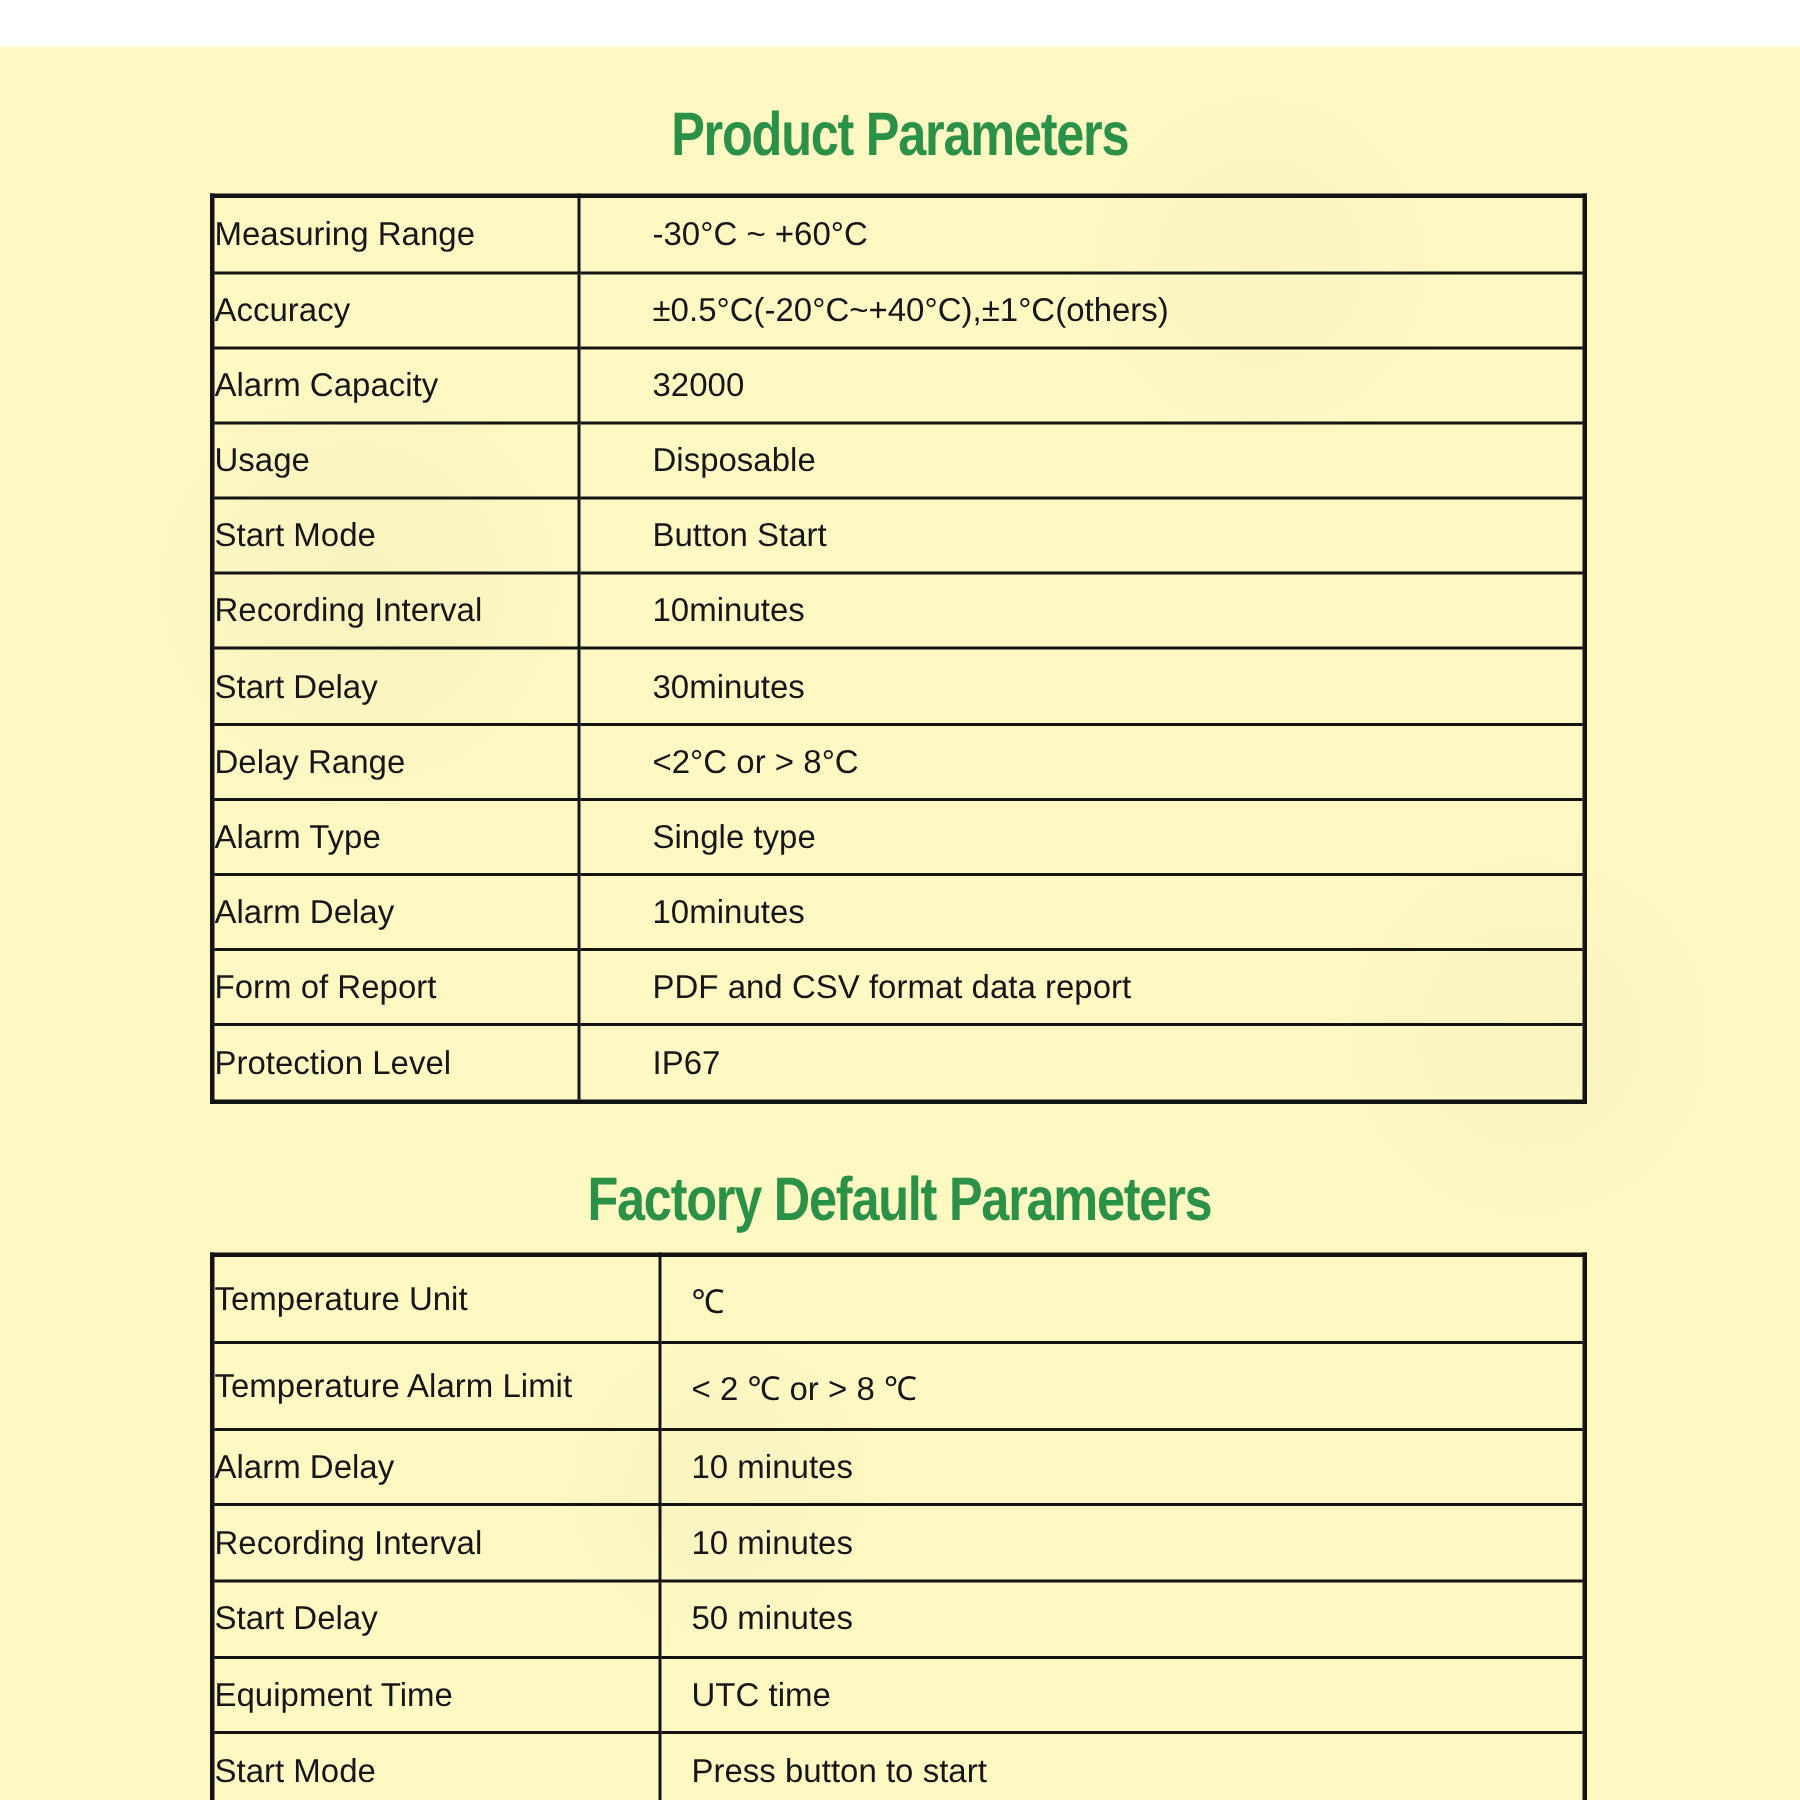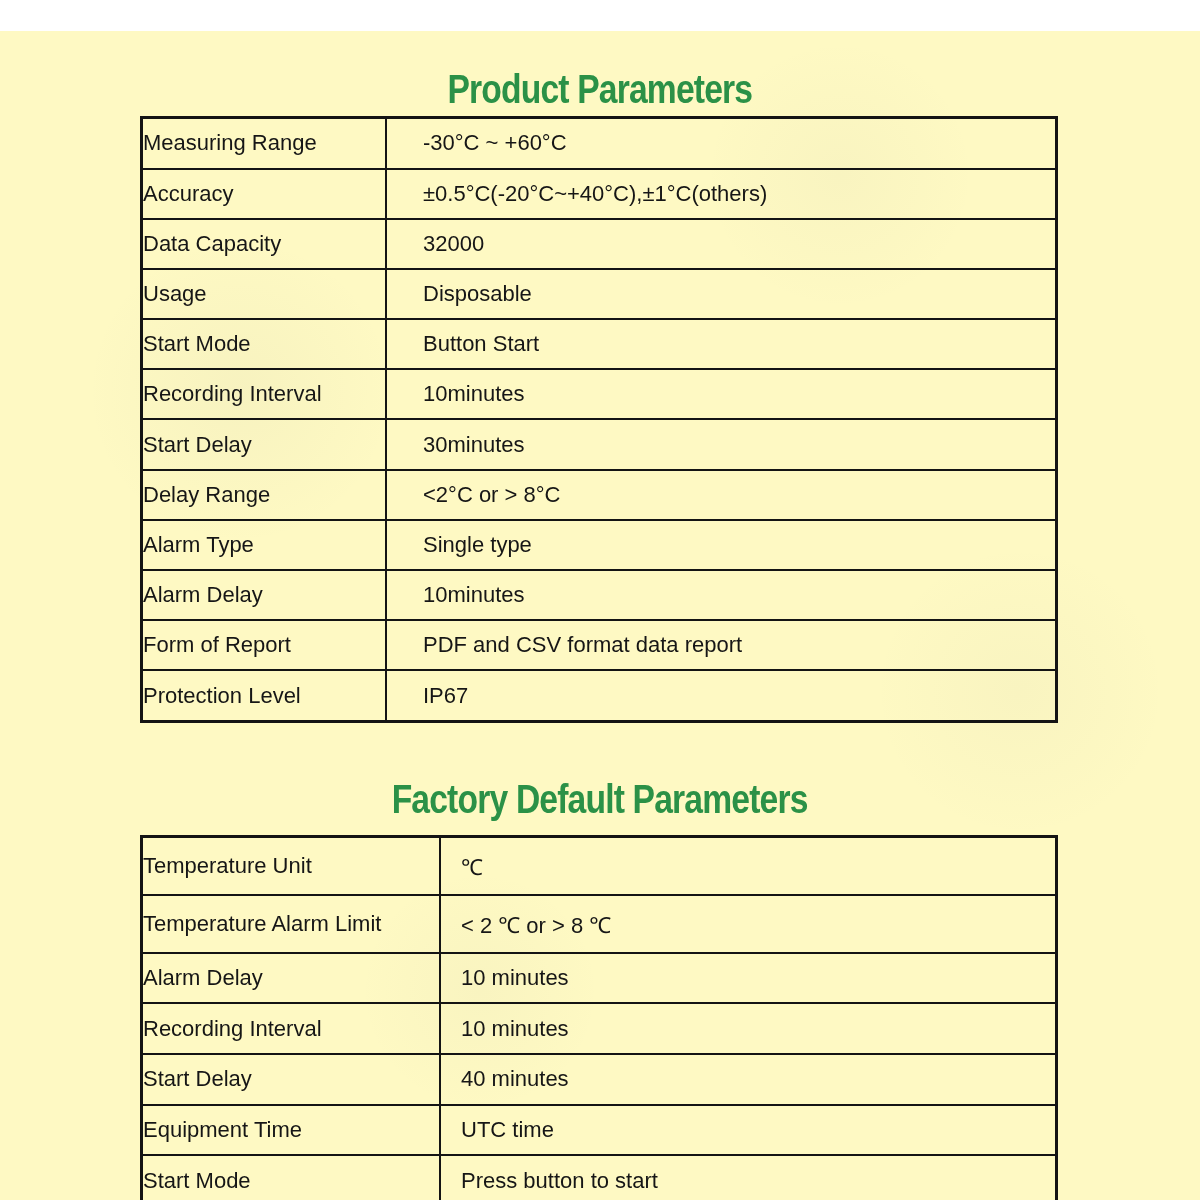--- a/index.html
+++ b/index.html
@@ -41,42 +41,42 @@
     font-weight: bold;
     letter-spacing: -1px;
     transform: scaleX(0.82);
     transform-origin: center;
     color: #2b9147;
   }
   .title-product { top: 38px; }
   .title-factory { top: 748px; }
 
   .param-table-wrap { position: absolute; left: 140px; }
-  .wrap-product { top: 85px;  width: 918px; height: 607px; }
+  .wrap-product { top: 98px;  width: 918px; height: 607px; }
   .wrap-factory { top: 804px; width: 918px; height: 373px; }
 
   table.param-table {
     width: 100%;
     height: 100%;
     border-collapse: collapse;
     table-layout: fixed;
     border: 3px solid #141414;
   }
   table.param-table td {
     border: 2px solid #141414;
     font-size: 22px;
     color: #161616;
     vertical-align: middle;
     padding: 0;
     overflow: hidden;
     white-space: nowrap;
   }
   td.cell-label { padding-left: 15px; }
   .wrap-product td.cell-label { width: 242px; }
-  .wrap-product td.cell-value { padding-left: 36px; }
+  .wrap-product td.cell-value { padding-left: 48px; }
   .wrap-factory td.cell-label { width: 296px; }
   .wrap-factory td.cell-value { padding-left: 20px; }
 </style>
 </head>
 <body>
 
 <div class="page">
 
   <div class="section-title title-product">
     <span class="title-text">Product Parameters</span>
@@ -90,21 +90,21 @@
           <td class="cell-value">-30°C ~ +60°C</td>
         </tr>
 
 
         <tr>
           <td class="cell-label">Accuracy</td>
           <td class="cell-value">±0.5°C(-20°C~+40°C),±1°C(others)</td>
         </tr>
 
         <tr>
-          <td class="cell-label">Data Capacity</td>
+          <td class="cell-label">Alarm Capacity</td>
           <td class="cell-value">32000</td>
         </tr>
 
         <tr>
           <td class="cell-label">Usage</td>
           <td class="cell-value">Disposable</td>
         </tr>
 
         <tr>
           <td class="cell-label">Start Mode</td>
@@ -173,21 +173,21 @@
           <td class="cell-value">10 minutes</td>
         </tr>
 
         <tr>
           <td class="cell-label">Recording Interval</td>
           <td class="cell-value">10 minutes</td>
         </tr>
 
         <tr>
           <td class="cell-label">Start Delay</td>
-          <td class="cell-value">40 minutes</td>
+          <td class="cell-value">50 minutes</td>
         </tr>
 
         <tr>
           <td class="cell-label">Equipment Time</td>
           <td class="cell-value">UTC time</td>
         </tr>
 
 
         <tr>
           <td class="cell-label">Start Mode</td>

